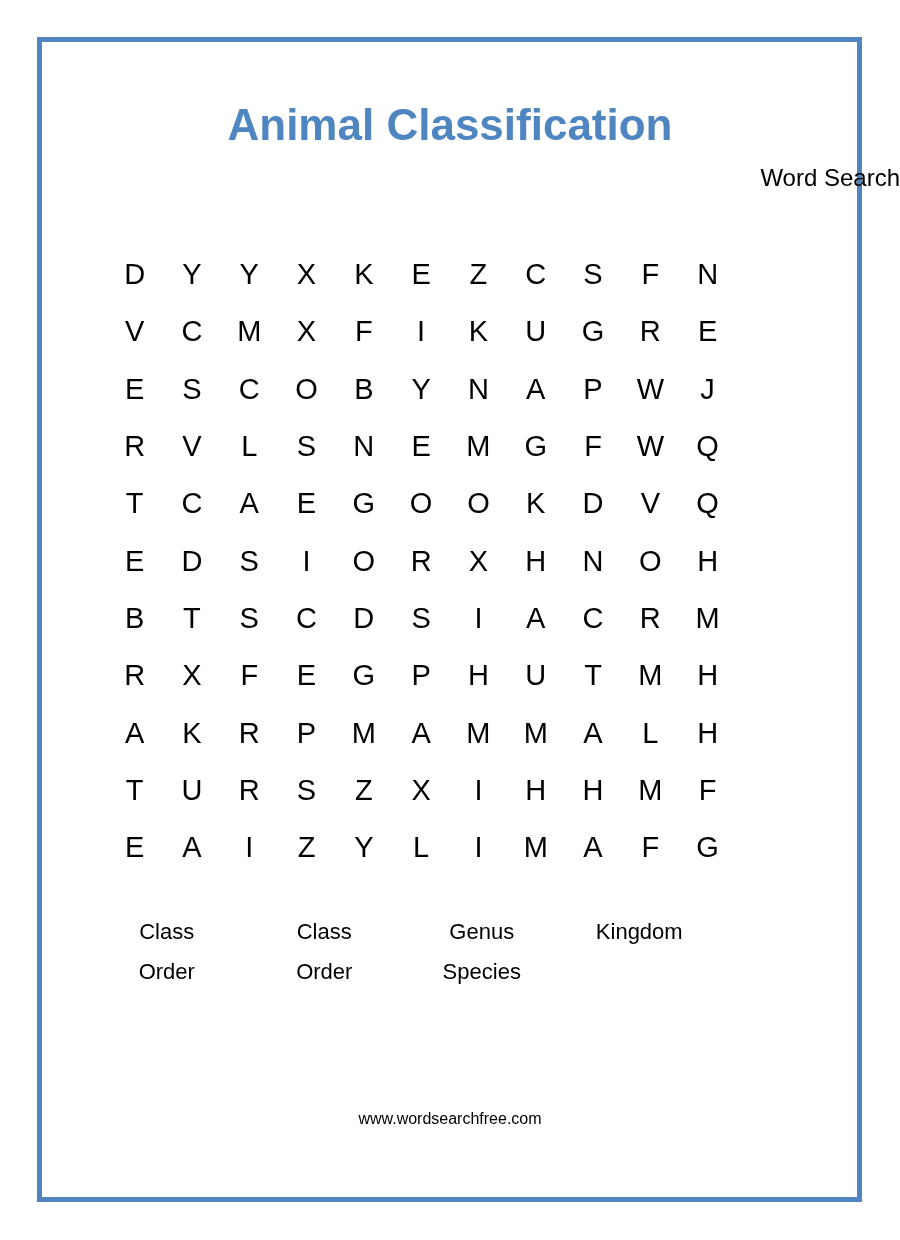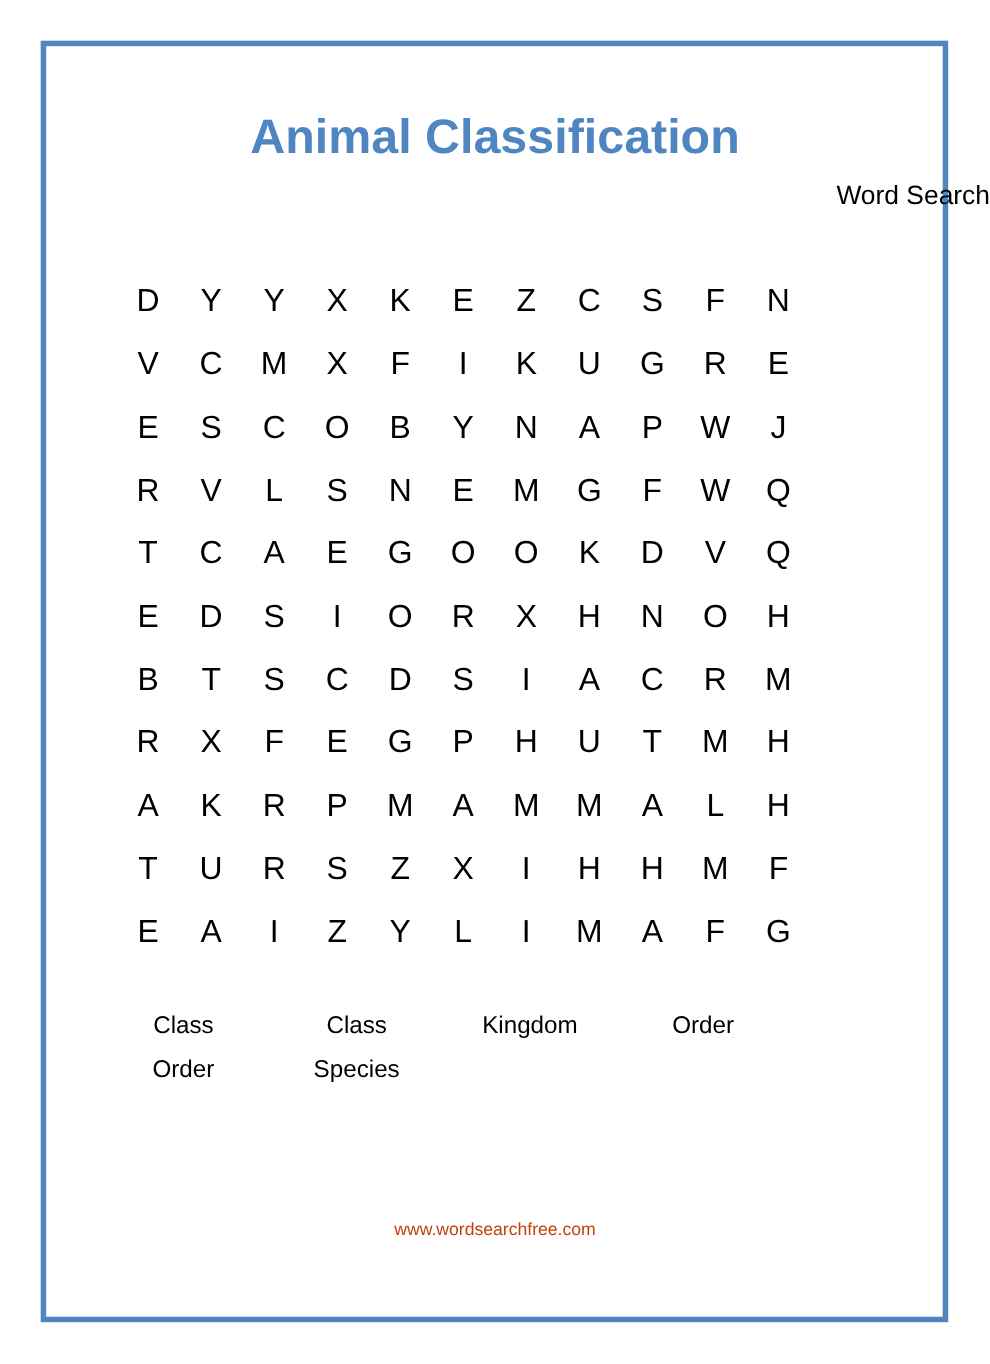--- a/index.html
+++ b/index.html
@@ -24,21 +24,21 @@
       display:flex; align-items:center; justify-content:center;
       font-size:29px; color:#000; line-height:1;
     }
     .words {
       position:absolute; left:88px; top:912px;
       display:grid; grid-template-columns:repeat(4, 157.5px); grid-auto-rows:40px;
     }
     .word { text-align:center; font-size:22px; color:#000; line-height:40px; }
     .footer {
       position:absolute; left:0; right:0; top:1110px; text-align:center;
-      font-size:16px; color:#c2410c;
+      font-size:16px; color:#000000;
     }
   </style>
 </head>
 <body>
 
 <div class="frame"></div>
 <div class="title">Animal Classification</div>
 <div class="subtitle">Word Search</div>
 
 <div class="grid" id="grid">
@@ -160,19 +160,20 @@
     <div class="cell">L</div>
     <div class="cell">I</div>
     <div class="cell">M</div>
     <div class="cell">A</div>
     <div class="cell">F</div>
     <div class="cell">G</div>
   </div>
 <div class="words" id="words">
     <div class="word">Class</div>
     <div class="word">Class</div>
+    <div class="word">Genus</div>
     <div class="word">Kingdom</div>
     <div class="word">Order</div>
     <div class="word">Order</div>
     <div class="word">Species</div>
   </div>
 
 <div class="footer">www.wordsearchfree.com</div>
 
 </body></html>

